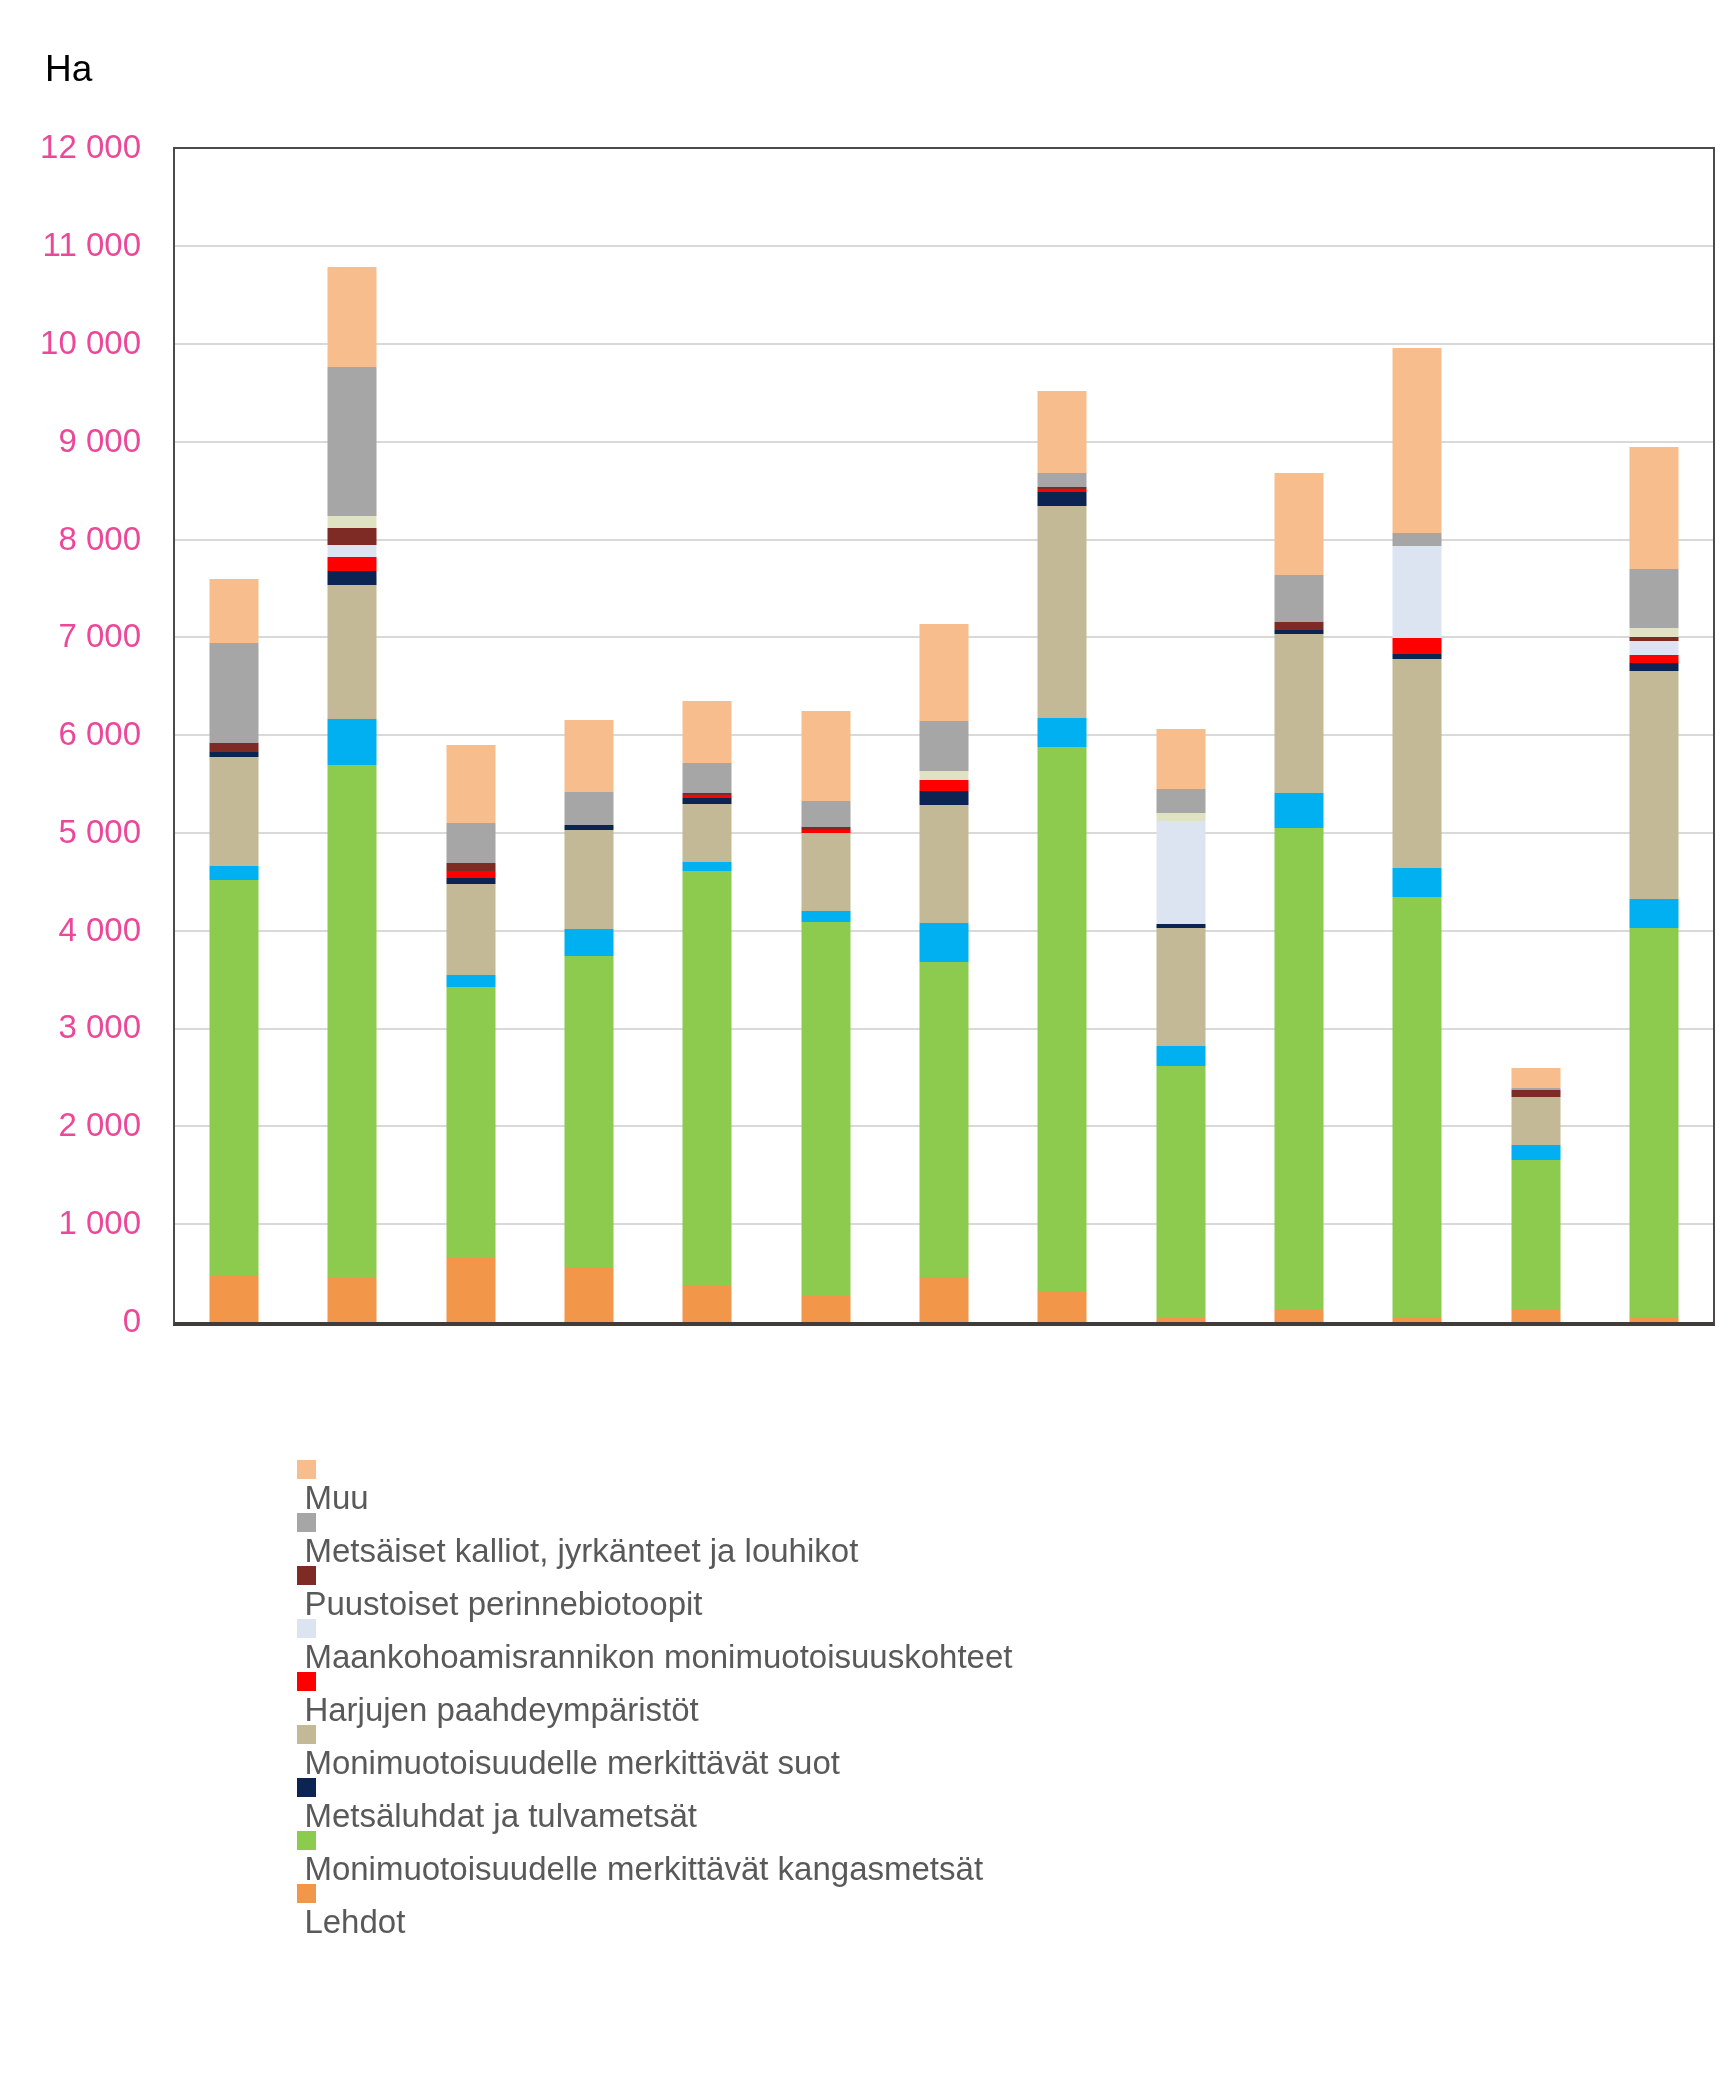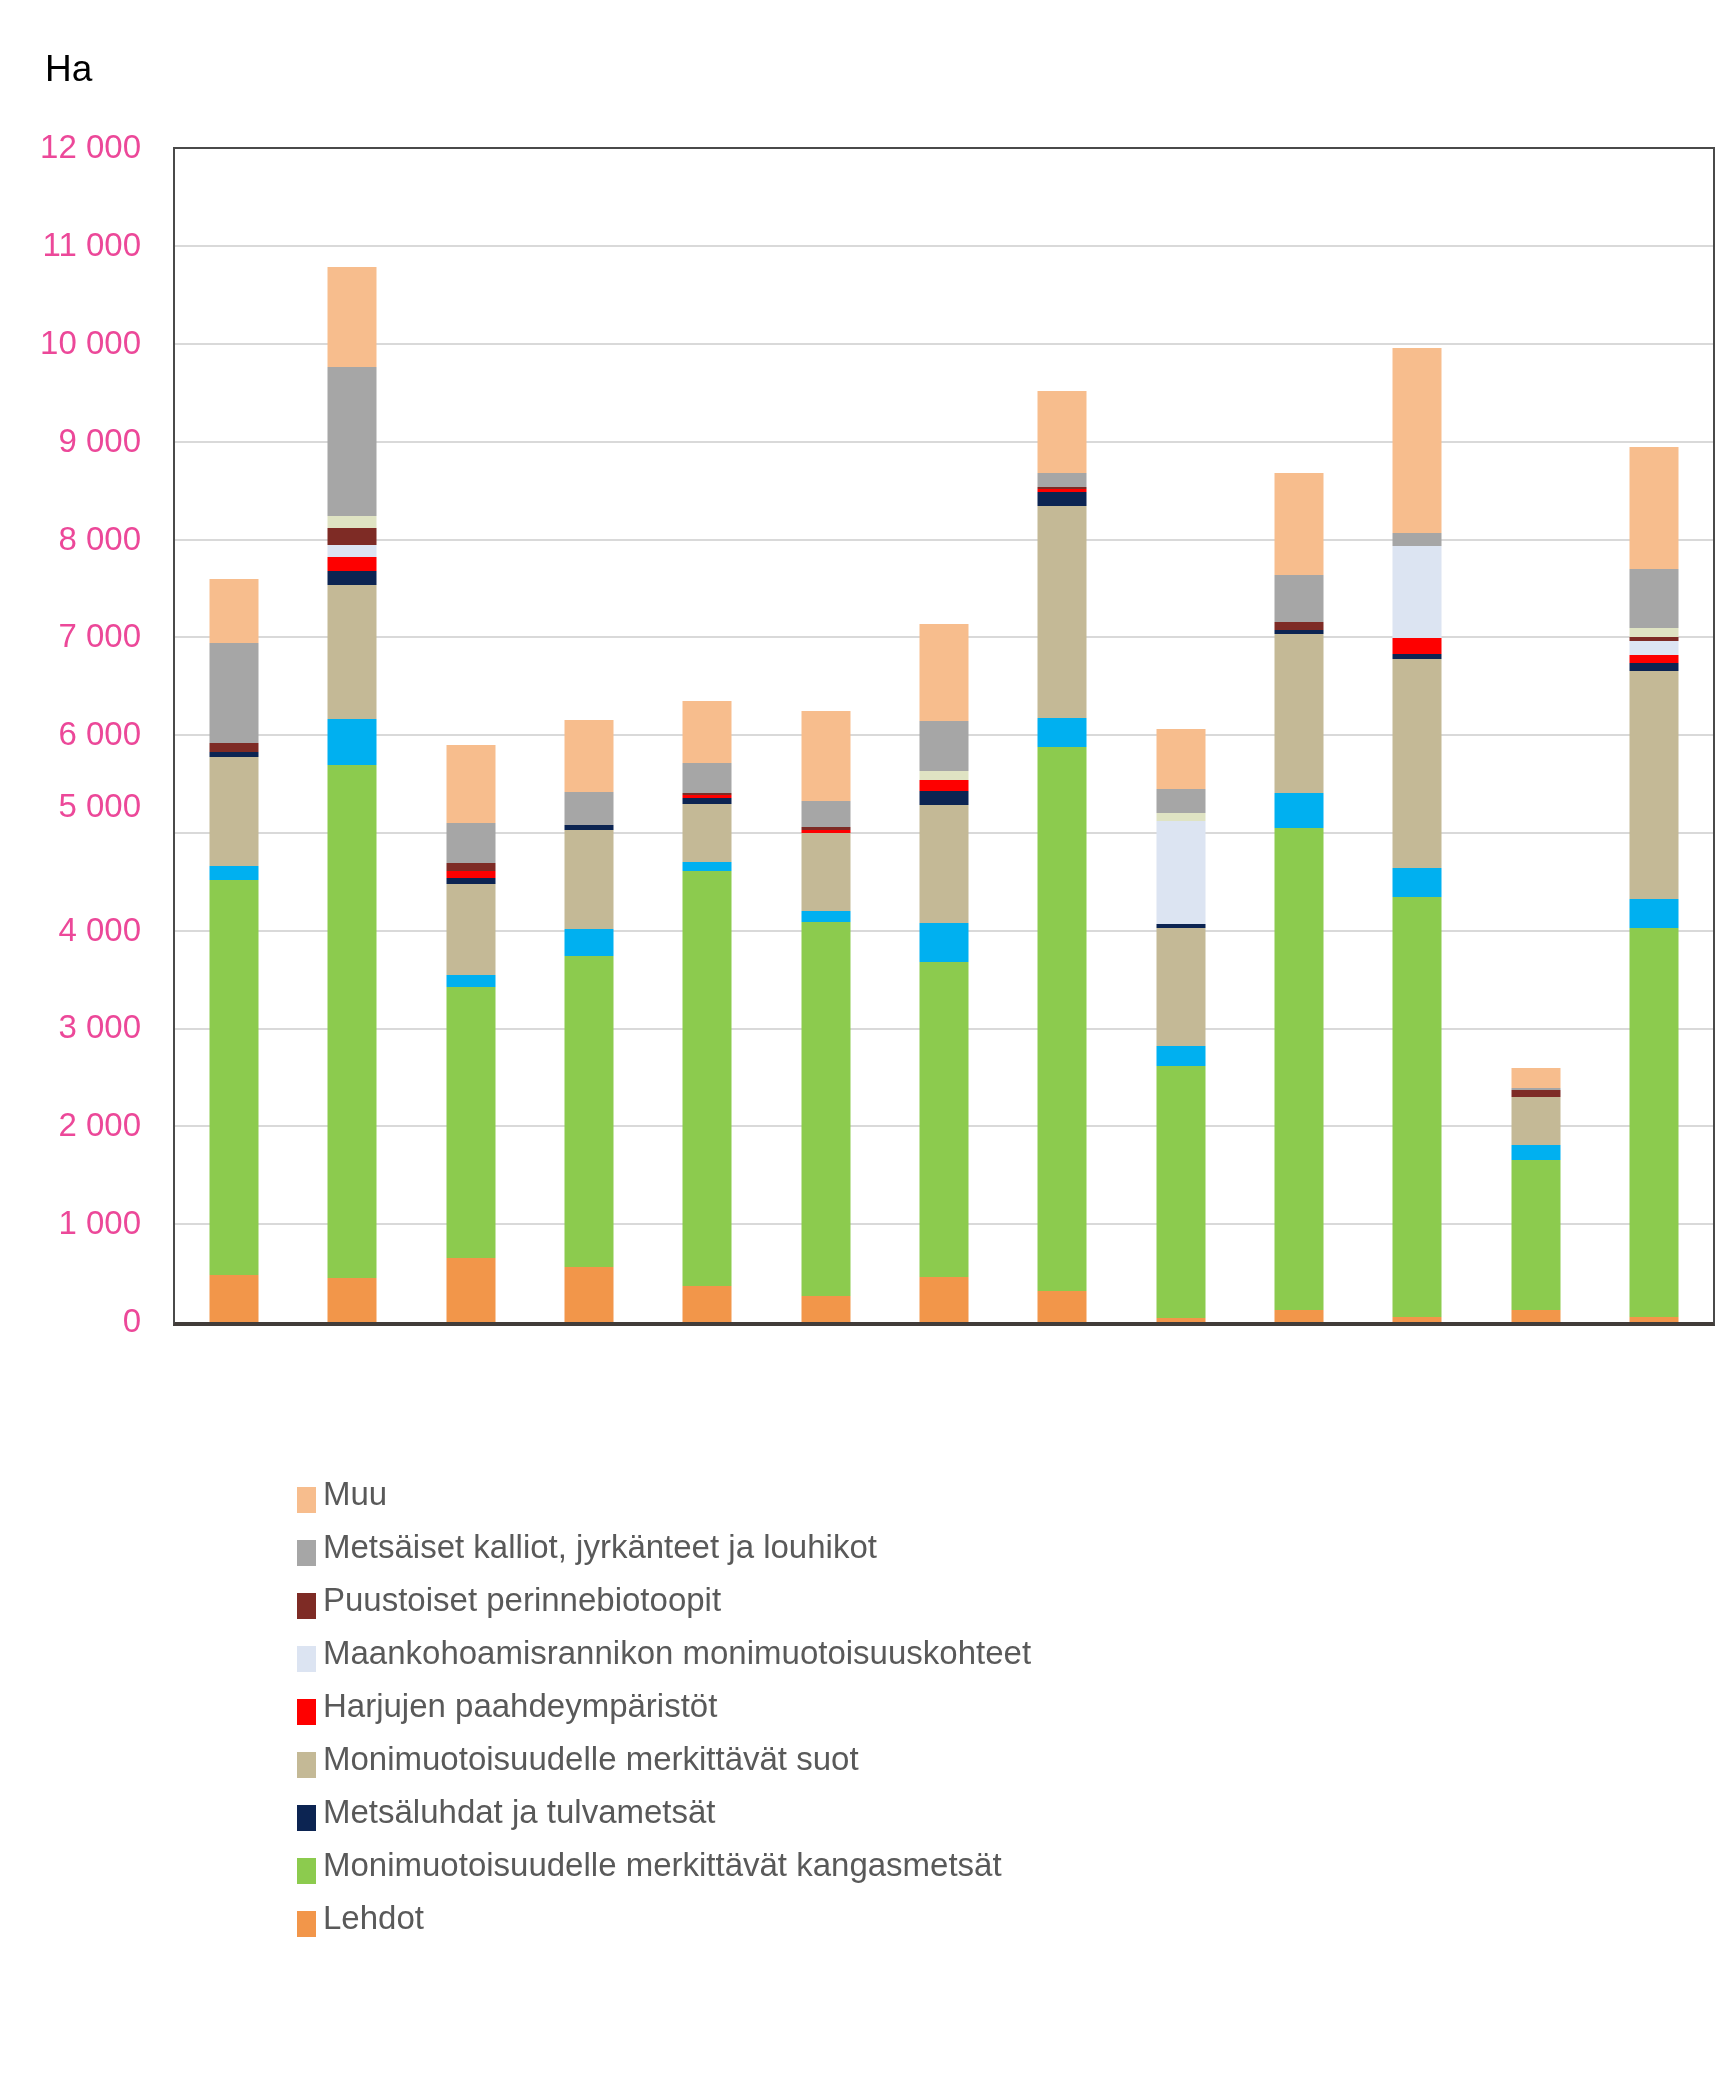--- a/index.html
+++ b/index.html
@@ -14,36 +14,36 @@
   .bar-slot{flex:1;position:relative;}
   .bar{position:absolute;bottom:0;left:50%;transform:translateX(-50%);width:49px;
        display:flex;flex-direction:column-reverse;}
   .seg{width:100%;}
   .yticks{position:absolute;left:0;top:147px;width:141px;height:1173px;}
   .ytick{position:absolute;right:0;height:37px;line-height:37px;font-size:33px;color:#ec4899;
          text-align:right;white-space:nowrap;}
   .xlabels{position:absolute;left:173px;top:1338px;width:1538px;display:flex;}
   .xlabel{flex:1;text-align:center;font-size:35px;color:#595959;}
   .legend{position:absolute;left:297px;top:1460px;}
-  .legend-row{display:flex;align-items:flex-end;height:53px;}
+  .legend-row{display:flex;align-items:flex-start;height:53px;flex-direction:column;}
   .swatch{width:18.6px;height:26px;flex:0 0 18.6px;}
   .legend-label{margin-left:7.4px;font-size:33px;color:#595959;white-space:nowrap;}
 </style>
 </head>
 <body>
 
 <div class="page">
   <div class="ha-label">Ha</div>
   <div class="yticks">
       <div class="ytick" style="top: 1155px;">0</div>
       <div class="ytick" style="top: 1057px;">1 000</div>
       <div class="ytick" style="top: 959px;">2 000</div>
       <div class="ytick" style="top: 861px;">3 000</div>
       <div class="ytick" style="top: 764px;">4 000</div>
-      <div class="ytick" style="top: 640px;">5 000</div>
+      <div class="ytick" style="top: 666px;">5 000</div>
       <div class="ytick" style="top: 568px;">6 000</div>
       <div class="ytick" style="top: 470px;">7 000</div>
       <div class="ytick" style="top: 373px;">8 000</div>
       <div class="ytick" style="top: 275px;">9 000</div>
       <div class="ytick" style="top: 177px;">10 000</div>
       <div class="ytick" style="top: 79px;">11 000</div>
       <div class="ytick" style="top: -18.6px;">12 000</div>
     </div>
   <div class="plot">
       <div class="gridline" style="bottom: 1075px;"></div>

